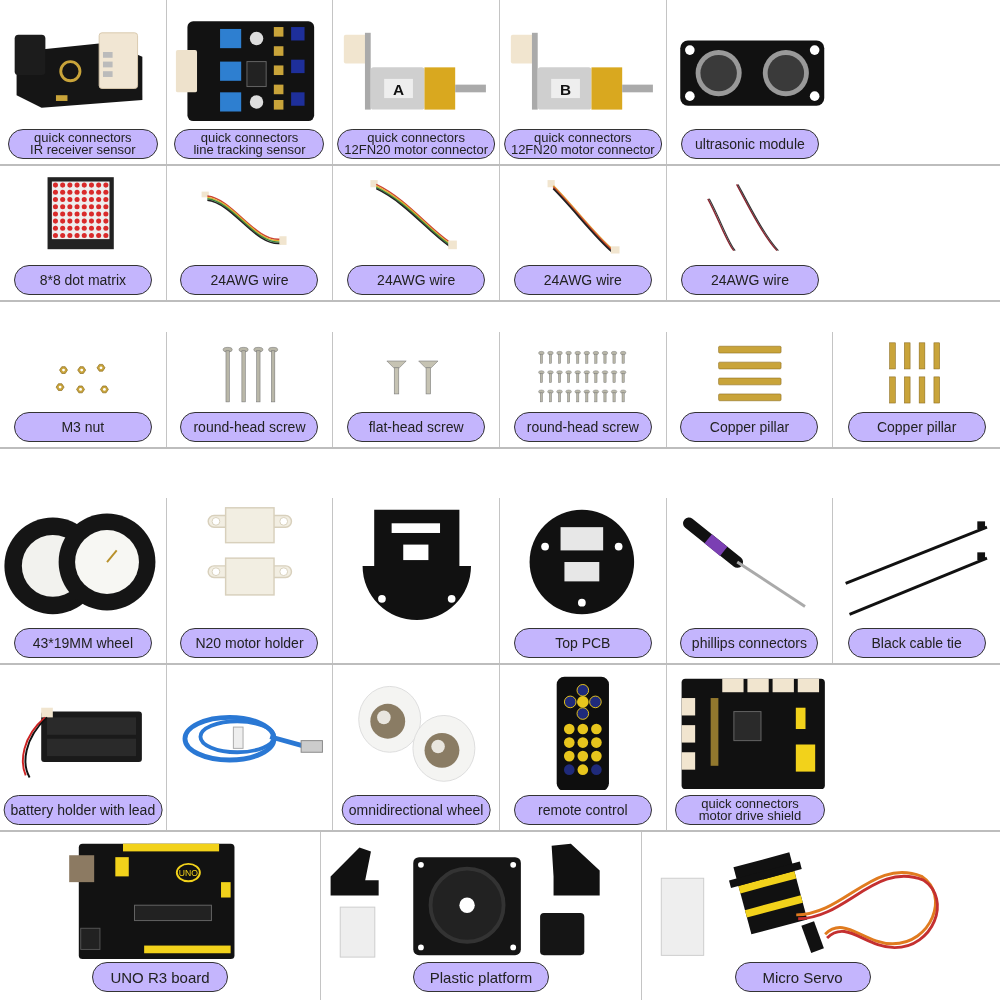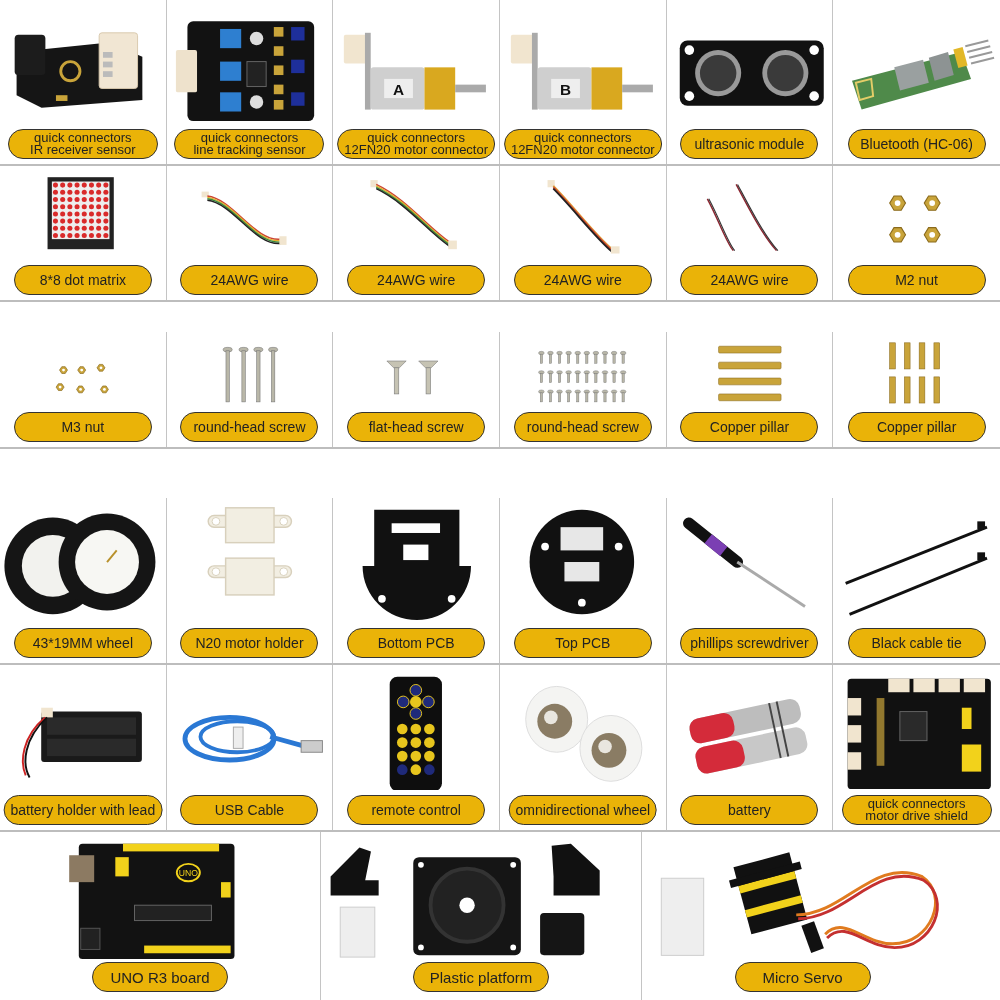--- a/index.html
+++ b/index.html
@@ -9,21 +9,21 @@
   .row { position: absolute; left: 0; width: 1000px; display: flex; border-bottom: 2px solid #bdbdbd; }
   .cell { position: relative; height: 100%; border-right: 1.5px solid #c4c4c4; overflow: hidden; }
   .cell:last-child { border-right: none; }
   .row6 .cell { width: 166.66px; }
   .row3 .cell { width: 321px; }
   .pic { position: absolute; left: 0; right: 0; top: 4px; bottom: 40px; display: flex; align-items: center; justify-content: center; }
   .pic svg { width: 100%; height: 100%; }
   .label {
     position: absolute; left: 50%; transform: translateX(-50%);
     bottom: 5px; height: 30px; min-width: 138px; padding: 0 6px;
-    border: 1.3px solid #333; border-radius: 15px; background: #eab308;
+    border: 1.3px solid #333; border-radius: 15px; background: #c4b5fd;
     display: flex; flex-direction: column; align-items: center; justify-content: center;
     font-size: 14px; line-height: 13px; white-space: nowrap; color: #222;
   }
   .label.two { font-size: 13px; line-height: 12px; min-width: 150px; }
   .row3 .label { min-width: 136px; bottom: 8px; font-size: 15px; text-align: center; }
 </style>
 </head>
 <body>
 
 <div class="grid">
@@ -116,38 +116,20 @@
             <circle cx="20" cy="96" r="5" fill="#fff"></circle>
             <circle cx="150" cy="96" r="5" fill="#fff"></circle>
           <circle cx="50" cy="72" r="24" fill="#999"></circle>
             <circle cx="50" cy="72" r="19" fill="#3a3a3a"></circle>
           <circle cx="120" cy="72" r="24" fill="#999"></circle>
             <circle cx="120" cy="72" r="19" fill="#3a3a3a"></circle>
         </svg>
       </div>
       <div class="label">
         <span>ultrasonic module</span>
-      </div>
-    </div>
-    <div class="cell">
-      <div class="pic">
-        <svg viewBox="0 0 166 125">
-          <path d="M16 80 L130 50 L140 78 L26 110 Z" fill="#4f8a4a"></path>
-          <path d="M60 66 L90 58 L96 82 L66 90 Z" fill="#9aa0a0"></path>
-          <path d="M96 56 L116 50 L122 74 L102 80 Z" fill="#8d9393"></path>
-          <rect x="124" y="46" width="10" height="20" fill="#e2b828" transform="rotate(-15 128 56)"></rect>
-          <line x1="134" y1="44" x2="158" y2="38" stroke="#999" stroke-width="2"></line>
-            <line x1="136" y1="50" x2="160" y2="44" stroke="#999" stroke-width="2"></line>
-            <line x1="138" y1="56" x2="162" y2="50" stroke="#999" stroke-width="2"></line>
-            <line x1="140" y1="62" x2="164" y2="56" stroke="#999" stroke-width="2"></line>
-          <path d="M20 82 L36 78 L38 96 L24 100 Z" fill="none" stroke="#e4cd68" stroke-width="2"></path>
-        </svg>
-      </div>
-      <div class="label">
-        <span>Bluetooth (HC-06)</span>
       </div>
     </div>
   </div>
 
   <div class="row row6" style="top:166px;height:136px">
     <div class="cell">
       <div class="pic">
         <svg viewBox="0 0 166 125">
           <rect x="34" y="10" width="92" height="100" fill="#222"></rect>
           <rect x="40" y="16" width="80" height="80" fill="#eee"></rect>
@@ -273,41 +255,20 @@
           <path d="M24 40 C40 70 50 100 60 112" stroke="#8a2530" stroke-width="2" fill="none"></path>
           <path d="M26 40 C42 70 52 100 62 112" stroke="#333" stroke-width="1.5" fill="none"></path>
           <path d="M64 20 C80 50 100 90 120 112" stroke="#8a2530" stroke-width="2" fill="none"></path>
           <path d="M66 20 C82 50 102 90 122 112" stroke="#333" stroke-width="1.5" fill="none"></path>
         </svg>
       </div>
       <div class="label">
         <span>24AWG wire</span>
       </div>
     </div>
-    <div class="cell">
-      <div class="pic">
-        <svg viewBox="0 0 166 125">
-          <g fill="#c9a43a" stroke="#8a6a1c" stroke-width="1.5">
-            <polygon points="52,36 62,36 68,46 62,56 52,56 46,46"></polygon>
-              <polygon points="100,36 110,36 116,46 110,56 100,56 94,46"></polygon>
-            <polygon points="52,80 62,80 68,90 62,100 52,100 46,90"></polygon>
-              <polygon points="100,80 110,80 116,90 110,100 100,100 94,90"></polygon>
-          </g>
-          <g fill="#fff">
-              <circle cx="57" cy="46" r="4"></circle>
-              <circle cx="105" cy="46" r="4"></circle>
-              <circle cx="57" cy="90" r="4"></circle>
-              <circle cx="105" cy="90" r="4"></circle>
-            </g>
-        </svg>
-      </div>
-      <div class="label">
-        <span>M2 nut</span>
-      </div>
-    </div>
   </div>
 
   <div class="row row6" style="top:332px;height:117px">
     <div class="cell">
       <div class="pic">
         <svg viewBox="0 0 166 125">
           <g fill="#c9a43a" stroke="#8a6a1c" stroke-width="1.2">
             <polygon points="46,54 52,54 56,60 52,66 46,66 42,60"></polygon>
               <polygon points="78,54 84,54 88,60 84,66 78,66 74,60"></polygon>
               <polygon points="112,50 118,50 122,56 118,62 112,62 108,56"></polygon>
@@ -473,23 +434,20 @@
     <div class="cell">
       <div class="pic">
         <svg viewBox="0 0 166 125">
           <path d="M28 66 A56 56 0 0 0 140 66 L128 66 L128 8 L40 8 L40 66 Z" fill="#111"></path>
           <rect x="58" y="22" width="50" height="10" fill="#fff"></rect>
           <rect x="70" y="44" width="26" height="16" fill="#fff"></rect>
           <circle cx="48" cy="100" r="4" fill="#fff"></circle>
             <circle cx="120" cy="100" r="4" fill="#fff"></circle>
         </svg>
       </div>
-      <div class="label">
-        <span>Bottom PCB</span>
-      </div>
     </div>
     <div class="cell">
       <div class="pic">
         <svg viewBox="0 0 166 125">
           <circle cx="82" cy="62" r="54" fill="#111"></circle>
           <rect x="60" y="26" width="44" height="24" fill="#fff" opacity="0.9"></rect>
           <rect x="64" y="62" width="36" height="20" fill="#fff" opacity="0.9"></rect>
           <circle cx="44" cy="46" r="4" fill="#fff"></circle>
             <circle cx="120" cy="46" r="4" fill="#fff"></circle>
             <circle cx="82" cy="104" r="4" fill="#fff"></circle>
@@ -501,21 +459,21 @@
     </div>
     <div class="cell">
       <div class="pic">
         <svg viewBox="0 0 166 125">
           <path d="M20 22 L70 62" stroke="#111" stroke-width="12" stroke-linecap="round"></path>
           <path d="M40 38 L56 51" stroke="#7b3fb3" stroke-width="12"></path>
           <path d="M70 62 L140 108" stroke="#aaa" stroke-width="3"></path>
         </svg>
       </div>
       <div class="label">
-        <span>phillips screwdriver</span>
+        <span>phillips connectors</span>
       </div>
     </div>
     <div class="cell">
       <div class="pic">
         <svg viewBox="0 0 166 125">
           <path d="M10 84 L156 26" stroke="#111" stroke-width="3"></path>
           <rect x="146" y="20" width="8" height="8" fill="#111"></rect>
           <path d="M14 116 L156 58" stroke="#111" stroke-width="3"></path>
           <rect x="146" y="52" width="8" height="8" fill="#111"></rect>
         </svg>
@@ -545,22 +503,34 @@
     <div class="cell">
       <div class="pic">
         <svg viewBox="0 0 166 125">
           <ellipse cx="62" cy="72" rx="46" ry="22" stroke="#2a78d4" stroke-width="5" fill="none"></ellipse>
           <ellipse cx="70" cy="70" rx="38" ry="16" stroke="#2a78d4" stroke-width="4" fill="none"></ellipse>
           <rect x="66" y="60" width="10" height="22" fill="#eee" stroke="#aaa"></rect>
           <path d="M104 70 L140 80" stroke="#2a78d4" stroke-width="5"></path>
           <rect x="136" y="74" width="22" height="12" fill="#ccc" stroke="#888"></rect>
         </svg>
       </div>
-      <div class="label">
-        <span>USB Cable</span>
+    </div>
+    <div class="cell">
+      <div class="pic">
+        <svg viewBox="0 0 166 125">
+          <ellipse cx="56" cy="52" rx="32" ry="34" fill="#f4f4f2" stroke="#ddd"></ellipse>
+          <circle cx="54" cy="54" r="18" fill="#8a7c64"></circle>
+            <circle cx="50" cy="50" r="7" fill="#e9e6df"></circle>
+          <ellipse cx="112" cy="82" rx="32" ry="34" fill="#f4f4f2" stroke="#ddd"></ellipse>
+          <circle cx="110" cy="84" r="18" fill="#8a7c64"></circle>
+            <circle cx="106" cy="80" r="7" fill="#e9e6df"></circle>
+        </svg>
+      </div>
+      <div class="label">
+        <span>omnidirectional wheel</span>
       </div>
     </div>
     <div class="cell">
       <div class="pic">
         <svg viewBox="0 0 166 125">
           <rect x="56" y="8" width="54" height="118" rx="8" fill="#0e0e0e"></rect>
           <circle cx="83" cy="22" r="6" fill="#1f2a7a" stroke="#e7c51d"></circle>
           <circle cx="70" cy="34" r="6" fill="#1f2a7a" stroke="#e7c51d"></circle>
           <circle cx="83" cy="34" r="6" fill="#e7c51d"></circle>
           <circle cx="96" cy="34" r="6" fill="#1f2a7a" stroke="#e7c51d"></circle>
@@ -581,52 +551,20 @@
             <circle cx="97" cy="104" r="5.5" fill="#1f2a7a"></circle>
         </svg>
       </div>
       <div class="label">
         <span>remote control</span>
       </div>
     </div>
     <div class="cell">
       <div class="pic">
         <svg viewBox="0 0 166 125">
-          <ellipse cx="56" cy="52" rx="32" ry="34" fill="#f4f4f2" stroke="#ddd"></ellipse>
-          <circle cx="54" cy="54" r="18" fill="#8a7c64"></circle>
-            <circle cx="50" cy="50" r="7" fill="#e9e6df"></circle>
-          <ellipse cx="112" cy="82" rx="32" ry="34" fill="#f4f4f2" stroke="#ddd"></ellipse>
-          <circle cx="110" cy="84" r="18" fill="#8a7c64"></circle>
-            <circle cx="106" cy="80" r="7" fill="#e9e6df"></circle>
-        </svg>
-      </div>
-      <div class="label">
-        <span>omnidirectional wheel</span>
-      </div>
-    </div>
-    <div class="cell">
-      <div class="pic">
-        <svg viewBox="0 0 166 125">
-          <g transform="rotate(-12 83 62)">
-            <rect x="22" y="40" width="116" height="26" rx="10" fill="#bdbdbd"></rect>
-            <rect x="22" y="40" width="46" height="26" rx="10" fill="#d42b3a"></rect>
-            <rect x="22" y="70" width="116" height="28" rx="10" fill="#c8c8c8"></rect>
-            <rect x="22" y="70" width="50" height="28" rx="10" fill="#d42b3a"></rect>
-            <line x1="108" y1="40" x2="108" y2="98" stroke="#444" stroke-width="2"></line>
-            <line x1="116" y1="40" x2="116" y2="98" stroke="#444" stroke-width="2"></line>
-          </g>
-        </svg>
-      </div>
-      <div class="label">
-        <span>battery</span>
-      </div>
-    </div>
-    <div class="cell">
-      <div class="pic">
-        <svg viewBox="0 0 166 125">
           <rect x="12" y="10" width="148" height="114" rx="4" fill="#111"></rect>
           <g fill="#f1e5cf">
               <rect x="54" y="10" width="22" height="14"></rect>
               <rect x="80" y="10" width="22" height="14"></rect>
               <rect x="106" y="10" width="22" height="14"></rect>
               <rect x="132" y="10" width="22" height="14"></rect>
             <rect x="12" y="30" width="14" height="18"></rect>
               <rect x="12" y="58" width="14" height="18"></rect>
               <rect x="12" y="86" width="14" height="18"></rect>
             </g>

